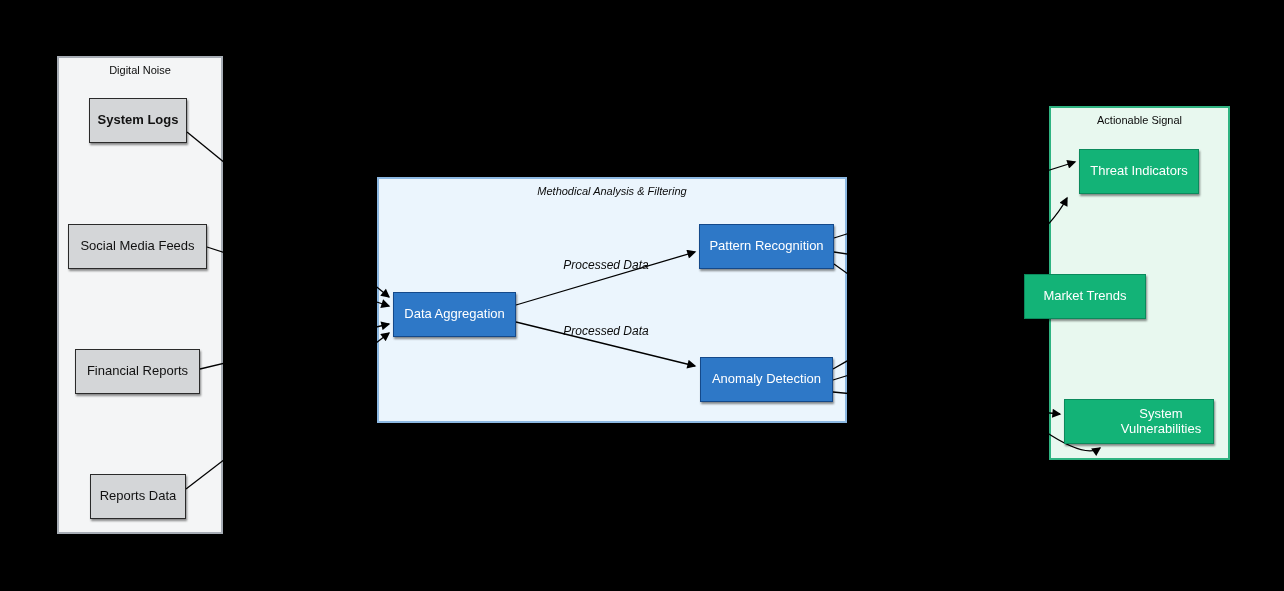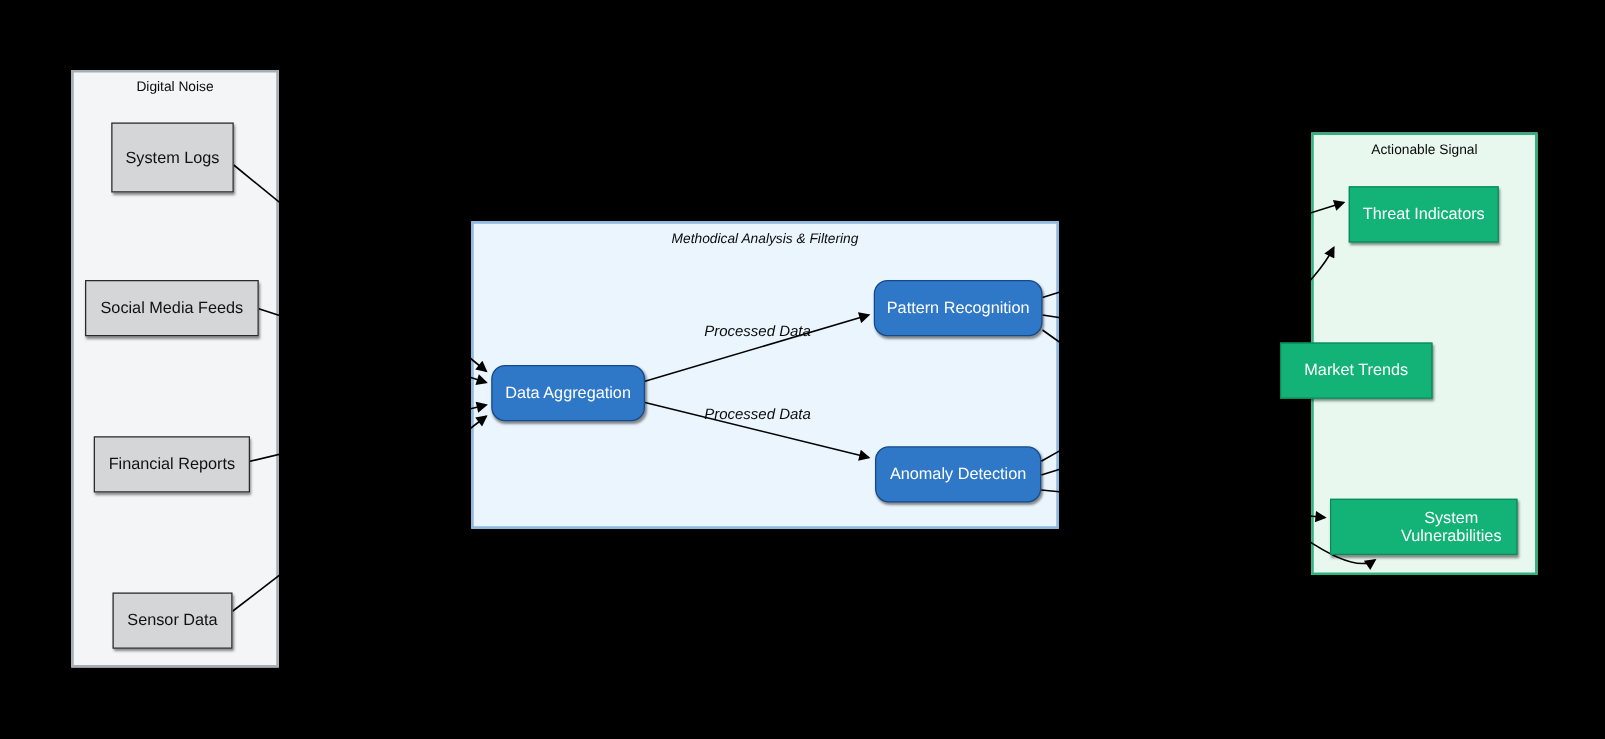--- a/index.html
+++ b/index.html
@@ -40,24 +40,24 @@
 
   .node {
     position: absolute; z-index: 3;
     display: flex; align-items: center; justify-content: center;
     font-size: 13px; text-align: center; line-height: 1.1;
     border: 1px solid #151515;
     box-shadow: 1px 2px 2px rgba(0,0,0,0.45);
     padding: 2px 4px;
   }
   .node.gray  { background: var(--noise-node-fill, #d4d6d8); color: var(--node-text-dark, #111); border-color: #2a2a2a; }
-  .node.blue  { background: var(--analysis-node-fill, #2e78c7); color: var(--node-text-light, #fff); border-color: #14498a; border-radius: 11px; }
+  .node.blue  { background: var(--analysis-node-fill, #2e78c7); color: var(--node-text-light, #fff); border-color: #14498a; }
   .node.green { background: var(--signal-node-fill, #13b377); color: var(--node-text-light, #fff); border-color: #0b8a5c; text-align: center; }
 
-  #node-system-logs          { left:  89px; top:  98px; width:  98px; height: 56px; }
+  #node-system-logs          { left:  89px; top:  98px; width:  98px; height: 45px; font-weight: bold; }
   #node-social-media-feeds   { left:  68px; top: 224px; width: 139px; height: 45px; }
   #node-financial-reports    { left:  75px; top: 349px; width: 125px; height: 45px; }
   #node-sensor-data          { left:  90px; top: 474px; width:  96px; height: 45px; }
   #node-data-aggregation     { left: 393px; top: 292px; width: 123px; height: 45px; }
   #node-pattern-recognition  { left: 699px; top: 224px; width: 135px; height: 45px; }
   #node-anomaly-detection    { left: 700px; top: 357px; width: 133px; height: 45px; }
   #node-threat-indicators    { left:1079px; top: 149px; width: 120px; height: 45px; }
   #node-market-trends        { left:1024px; top: 274px; width: 122px; height: 45px; }
   #node-system-vulnerabilities { left:1064px; top: 399px; width: 150px; height: 45px; padding-left: 48px; }
 
@@ -107,21 +107,21 @@
   <div class="node gray" id="node-system-logs">
       <span>System Logs</span>
     </div>
   <div class="node gray" id="node-social-media-feeds">
       <span>Social Media Feeds</span>
     </div>
   <div class="node gray" id="node-financial-reports">
       <span>Financial Reports</span>
     </div>
   <div class="node gray" id="node-sensor-data">
-      <span>Sensor Data</span>
+      <span>Reports Data</span>
     </div>
   <div class="node blue" id="node-data-aggregation">
       <span>Data Aggregation</span>
     </div>
   <div class="node blue" id="node-pattern-recognition">
       <span>Pattern Recognition</span>
     </div>
   <div class="node blue" id="node-anomaly-detection">
       <span>Anomaly Detection</span>
     </div>

